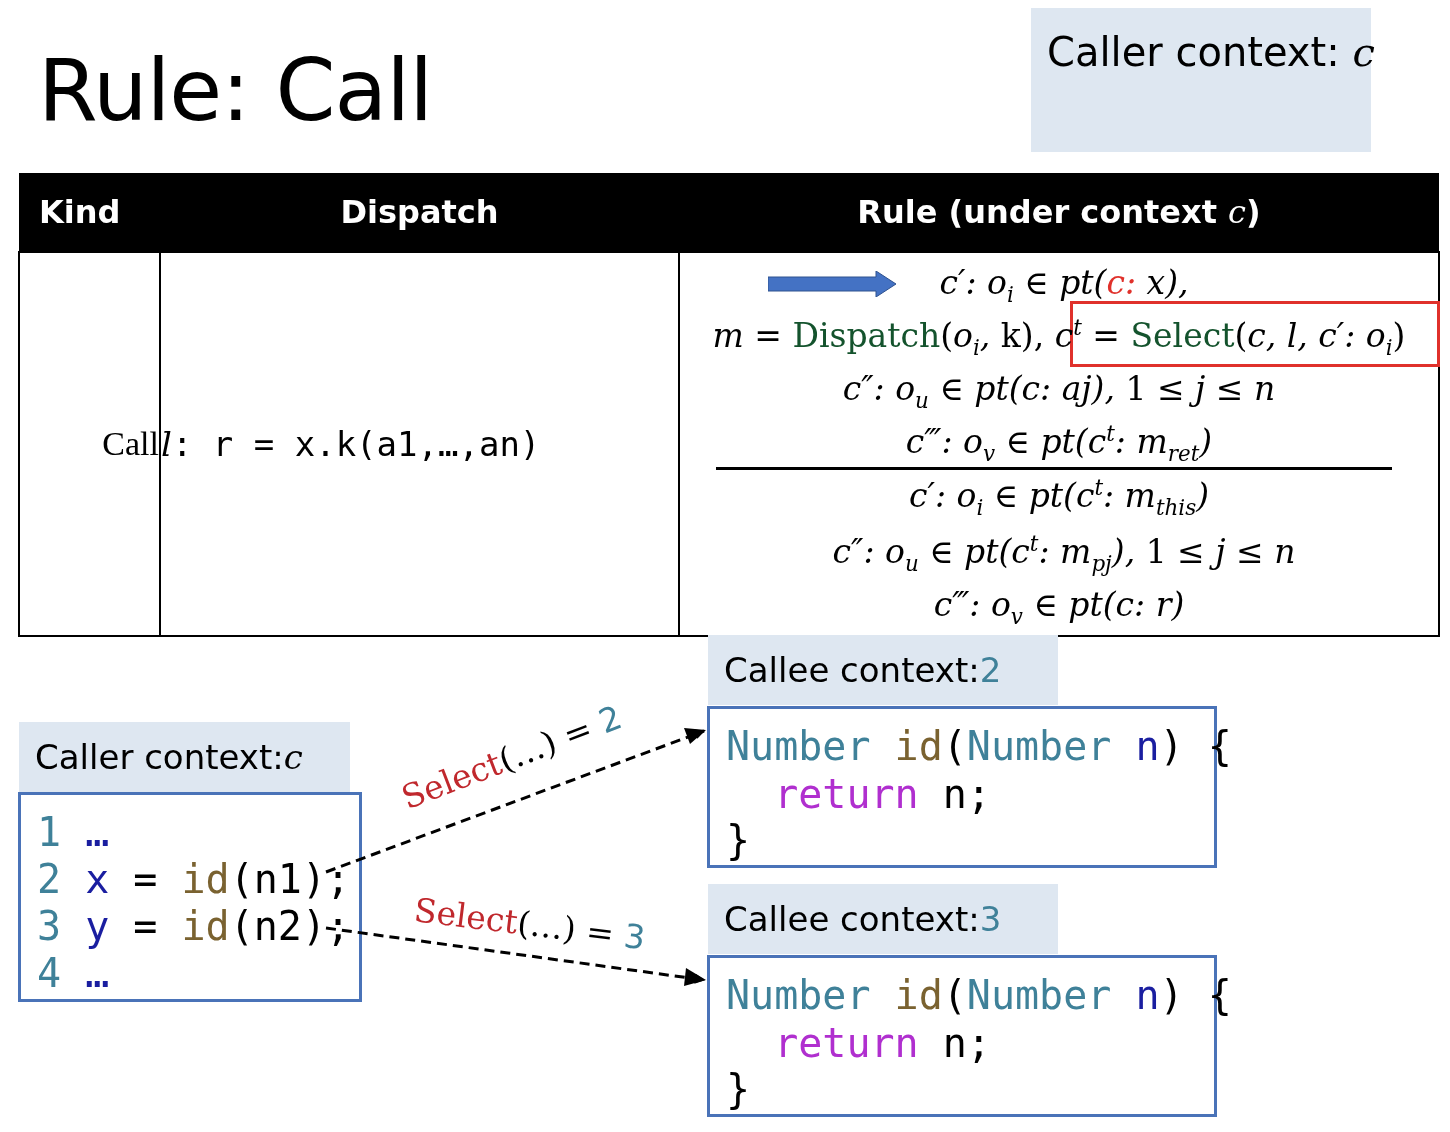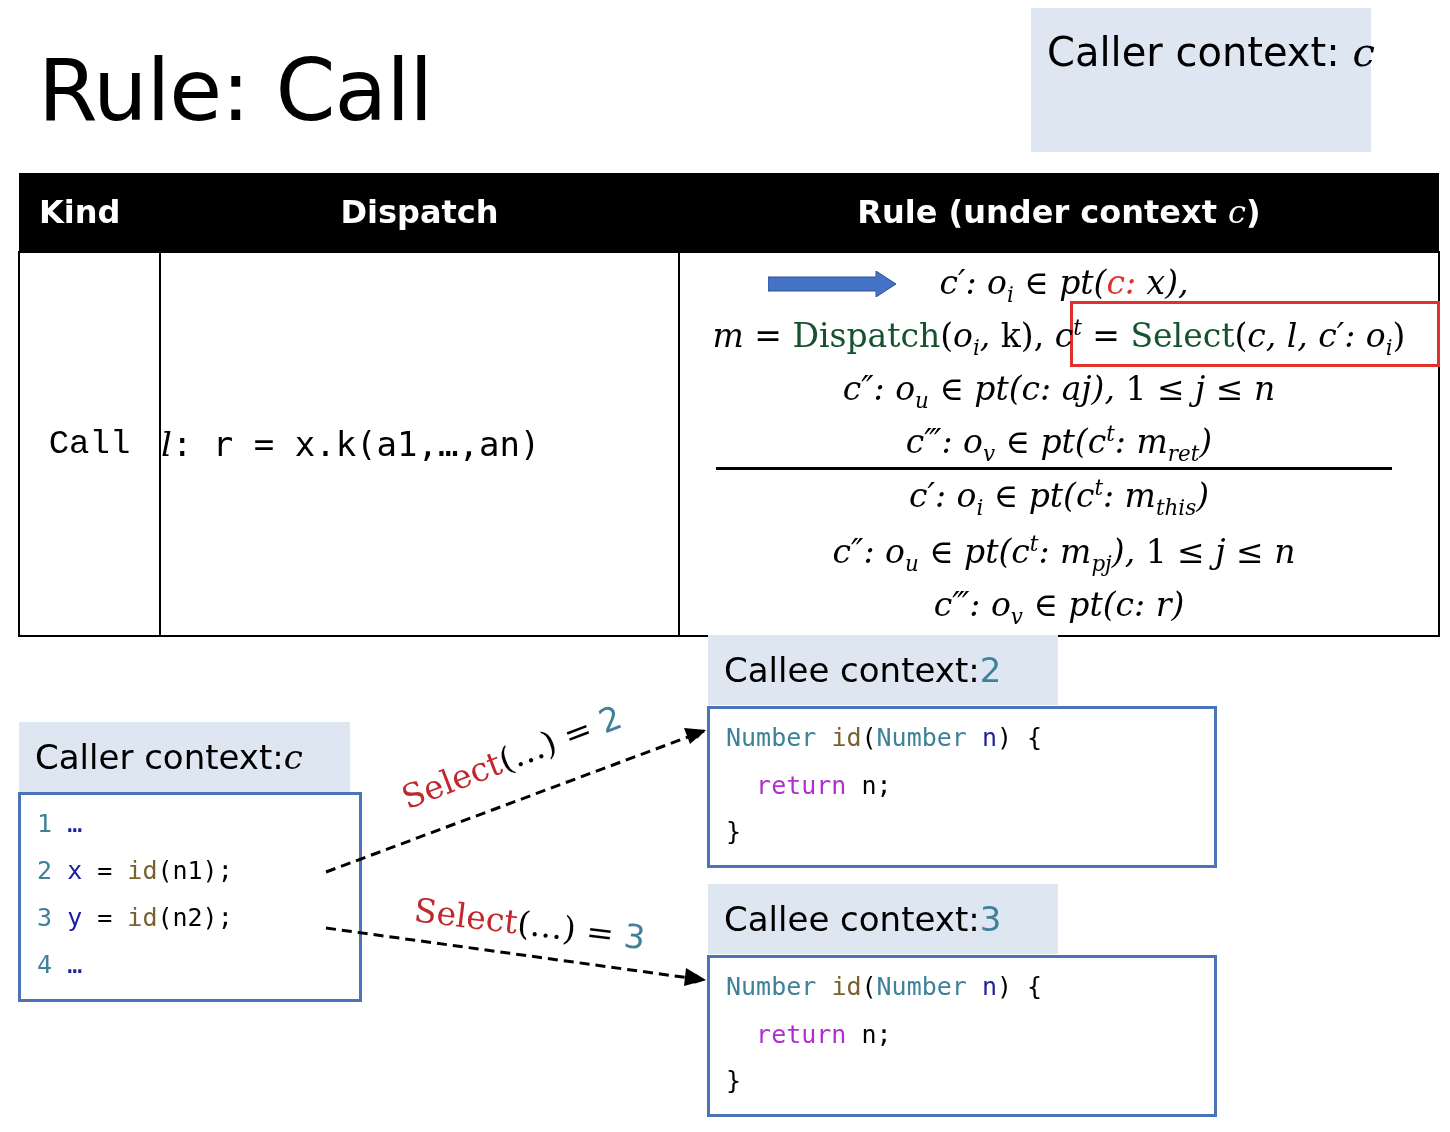--- a/index.html
+++ b/index.html
@@ -7,34 +7,34 @@
   .title { position:absolute; left:38px; top:40px; font-size:86px; font-family:"DejaVu Sans", sans-serif; font-weight:normal; letter-spacing:-1px; }
   .ctx-note { position:absolute; left:1031px; top:8px; width:340px; height:144px; background:#dee7f1; box-sizing:border-box; padding:14px 0 0 16px; font-size:40px; font-family:"DejaVu Sans", sans-serif; line-height:60px; }
   .ctx-note .line { white-space:nowrap; }
   i.m { font-family:"DejaVu Serif", serif; font-style:italic; }
   sup.m { font-family:"DejaVu Serif", serif; font-style:italic; font-size:65%; }
   table.rule { position:absolute; left:18px; top:173px; width:1422px; border-collapse:collapse; }
   table.rule th { background:#000; color:#fff; font-size:32px; font-weight:bold; height:62px; padding:8px; font-family:"DejaVu Sans", sans-serif; }
   table.rule td { border:2px solid #000; vertical-align:middle; padding:0; background:#fff; }
   table.rule th.kind { width:113px; text-align:left; padding-left:20px; }
   table.rule th.stmt { width:503px; }
-  .kind-cell { text-align:center; font-size:34px; font-family:Liberation Mono, monospace; height:382px;margin-left:36px; }
+  .kind-cell { text-align:right; font-size:34px; font-family:Liberation Serif, serif; height:382px;margin-left:36px; }
   .stmt-cell { text-align:left; font-size:34px; font-family:"DejaVu Sans Mono", monospace; }
   .rule-cell { position:relative; }
   .rule-lines { position:relative; height:382px; font-family:"DejaVu Serif", serif; font-style:italic; font-size:33px; }
   .rl { position:absolute; left:0; right:0; text-align:center; white-space:nowrap; }
   .red { color:#14532d; font-style:normal; }
   .up { font-style:normal; }
   .rl sub { font-size:65%; }
   .rl sup { font-size:65%; }
   .arrow-blue { position:absolute; left:88px; top:18px; width:128px; height:26px; }
   .hl-box { position:absolute; left:390px; top:48px; width:370px; height:66px; border:3px solid #e0312b; box-sizing:border-box; }
   .frac { position:absolute; left:36px; right:46px; top:214px; height:0; border-top:3px solid #000; }
   .label-box { position:absolute; background:#dee7f1; font-family:"DejaVu Sans", sans-serif; font-size:34px; box-sizing:border-box; padding-left:16px; display:flex; align-items:center; }
-  .code-box { position:absolute; border:3px solid #4a73b8; background:#fff; box-sizing:border-box; font-family:"DejaVu Sans Mono", monospace; font-size:25px; }
+  .code-box { position:absolute; border:3px solid #4a73b8; background:#fff; box-sizing:border-box; font-family:"DejaVu Sans Mono", monospace; font-size:40px; }
   .code-line { position:absolute; left:16px; white-space:pre; }
   .teal { color:#3f8199; }
   .navy { color:#1a1ea0; }
   .olive { color:#7a6230; }
   .purple { color:#b02fcf; }
   .sel-label { position:absolute; font-family:"DejaVu Serif", serif; font-size:33px; white-space:nowrap; transform-origin:left bottom; }
   .sel-label .red { color:#c0282d; }
   svg.arrows { position:absolute; left:0; top:0; }
 </style>
 </head>

